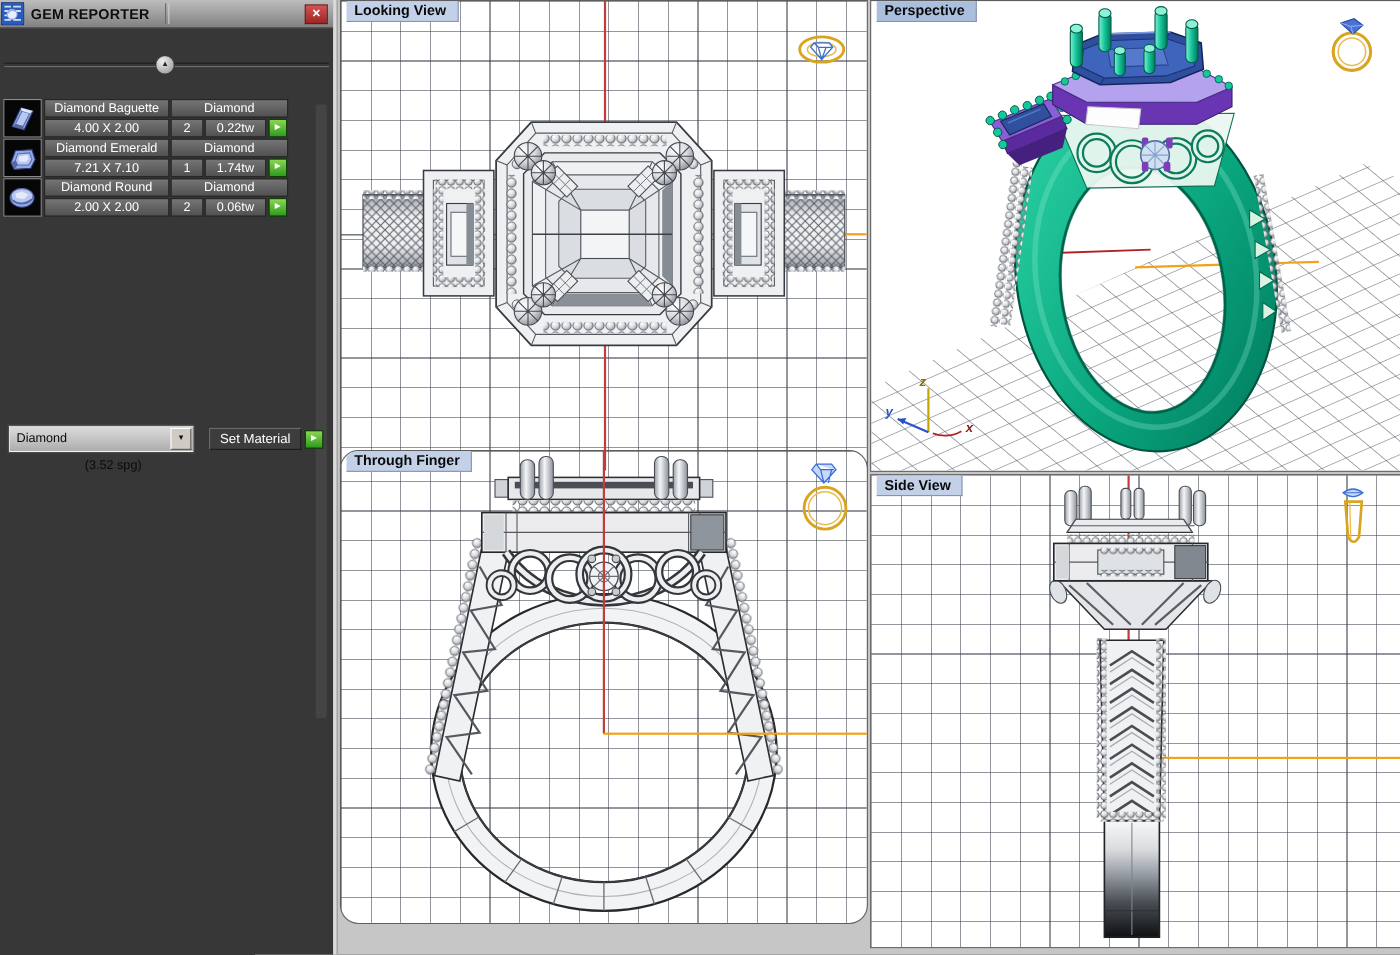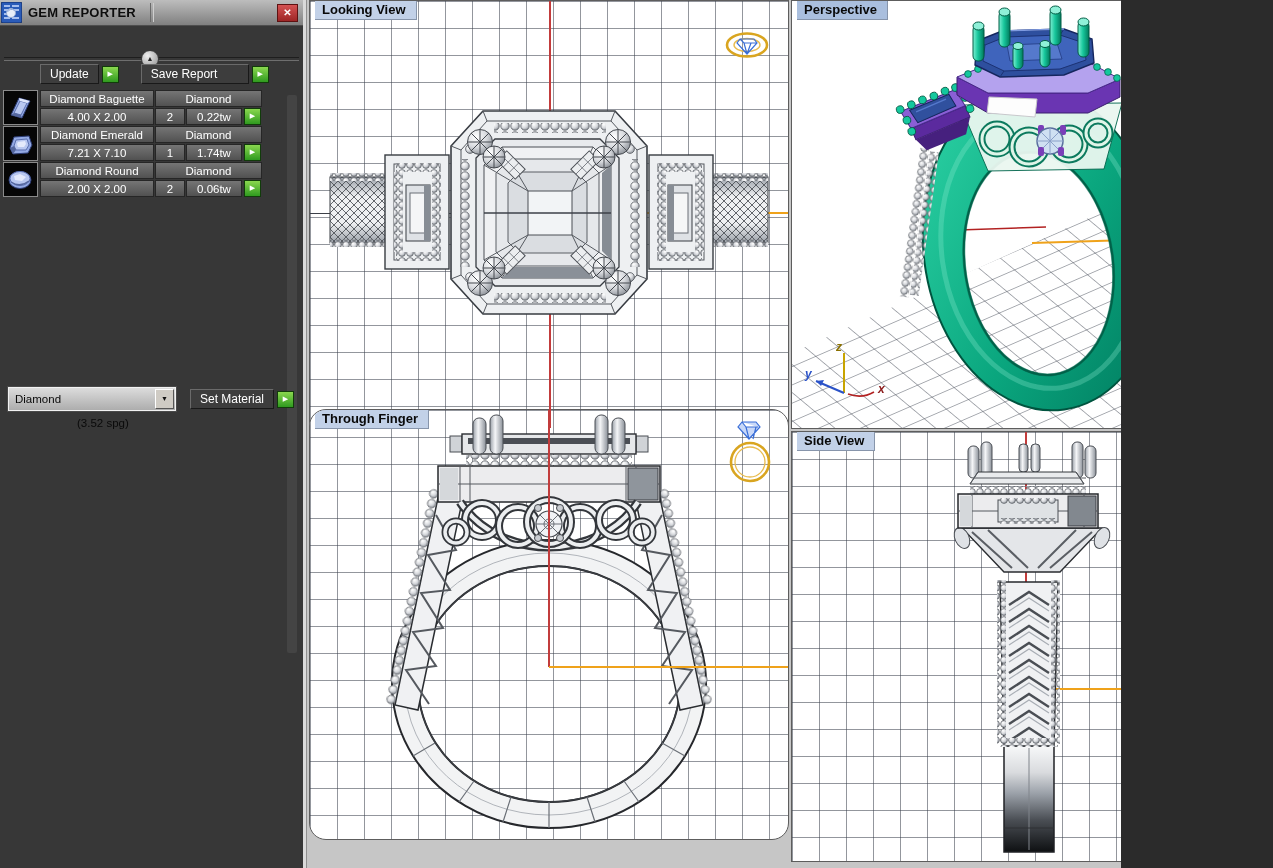--- a/index.html
+++ b/index.html
@@ -1,16 +1,16 @@
 <!DOCTYPE html>
 <html><head>
 <meta charset="utf-8">
 <style>
   html,body{margin:0;padding:0;background:#2b2b2b;}
-  .stage{position:relative;width:1121px;height:868px;overflow:hidden;
+  .stage{position:relative;width:1273px;height:868px;overflow:hidden;
          font-family:"Liberation Sans",sans-serif;background:#c6c6c6;}
 
   
   .panel{position:absolute;left:0;top:0;width:303px;height:868px;background:#373737;}
   .titlebar{position:absolute;left:0;top:0;width:303px;height:25px;
             background:linear-gradient(180deg,#bdbdbd,#808080);
             border-bottom:1px solid #4e4e4e;display:flex;align-items:center;}
   .titleicon{width:21px;height:21px;margin:0 6px 0 1px;flex:0 0 auto;}
   .titletext{font-weight:bold;font-size:13px;color:#0d0d0d;letter-spacing:.2px;}
   .titlesep{width:2px;height:19px;margin-left:14px;
@@ -112,26 +112,20 @@
       </svg>
       <span class="titletext">GEM REPORTER</span>
       <span class="titlesep"></span>
       <span class="closebtn">✕</span>
     </div>
 
 
     <div class="sliderline"></div>
     <div class="sliderknob">▲</div>
 
-    <div class="btnrow">
-      <span class="dbtn" style="margin-left:40px;">Update</span>
-      <span class="garrow">▶</span>
-      <span class="dbtn" style="margin-left:22px;min-width:88px;text-align:left;">Save Report</span>
-      <span class="garrow">▶</span>
-    </div>
 
     <div class="gemlist">
 
       <div class="gemrow">
         <div class="gicon">
           <svg width="33" height="33" viewBox="0 0 33 33">
             <polygon points="7,24 15,7 26,10 18,27" fill="#93a9e4" stroke="#2c3c74"></polygon>
             <polygon points="10,22 16,10 23,12 17,24" fill="#b9c8f0" stroke="#5a6fae"></polygon>
             <polygon points="15,7 16,10 23,12 26,10" fill="#dfe7fb"></polygon>
             <polygon points="7,24 10,22 17,24 18,27" fill="#55679e"></polygon>

